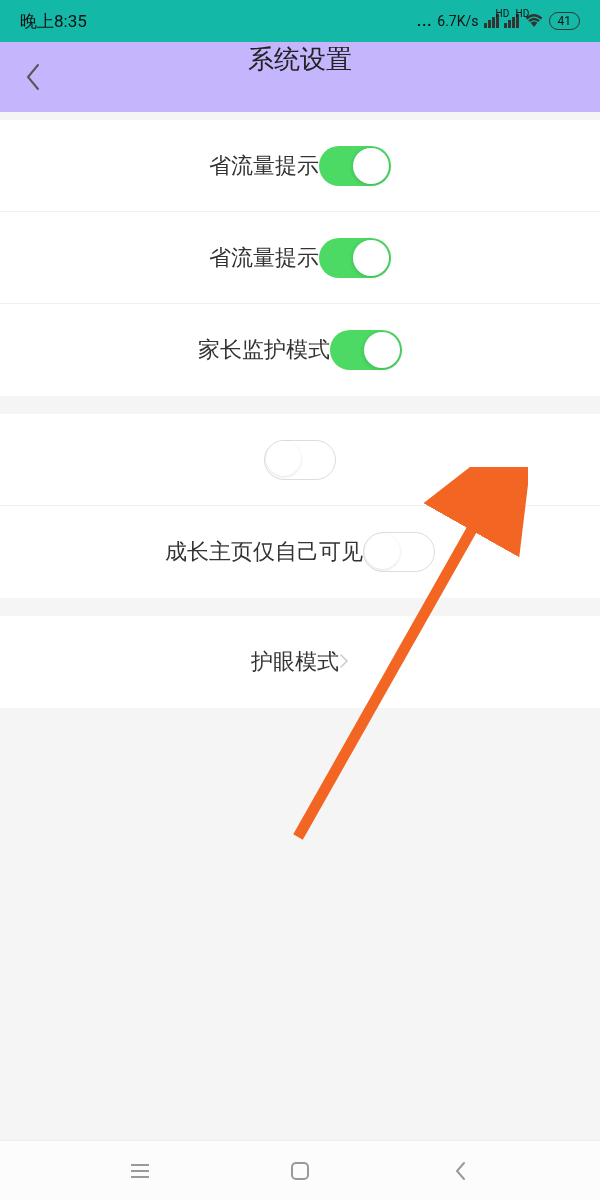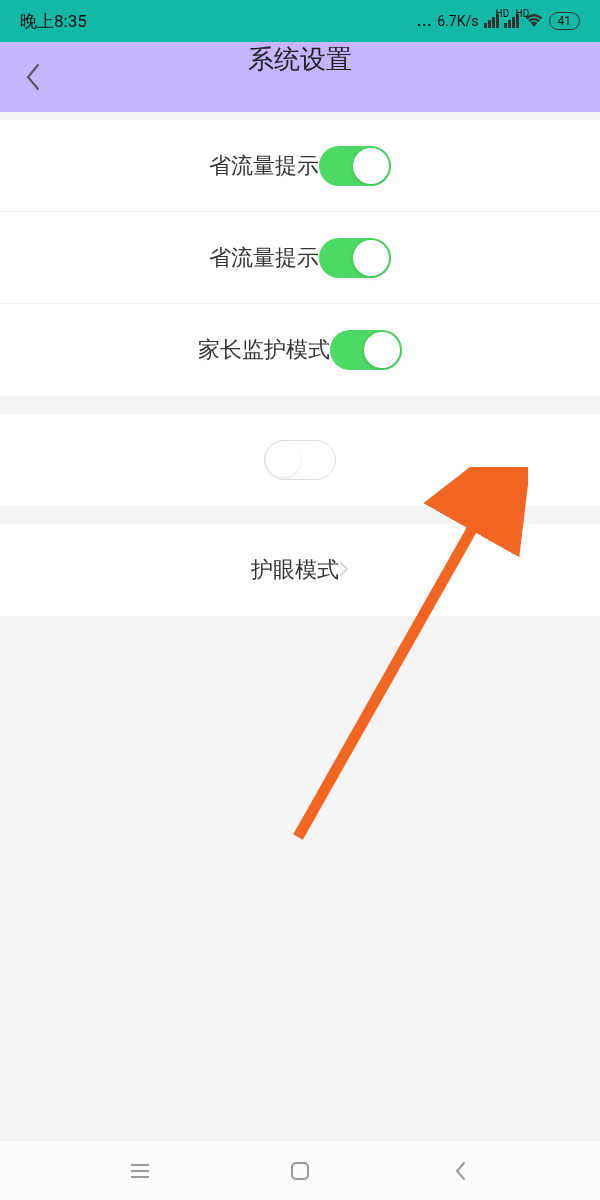--- a/index.html
+++ b/index.html
@@ -251,20 +251,26 @@
       </div>
   </div>
 </div>
 
 <div class="group">
   <div class="row">
     <div class="toggle off">
         <div class="knob"></div>
       </div>
   </div>
+  <div class="row">
+    <span class="row-label">成长主页仅自己可见</span>
+    <div class="toggle off">
+        <div class="knob"></div>
+      </div>
+  </div>
 </div>
 
 <div class="group">
   <div class="row">
     <span class="row-label">护眼模式</span>
     <span class="chevron">
       <svg width="10" height="16" viewBox="0 0 10 16">
           <path d="M2 2 L8 8 L2 14" stroke="#ccc" stroke-width="1.5" fill="none" stroke-linecap="round"></path>
         </svg>
     </span>

